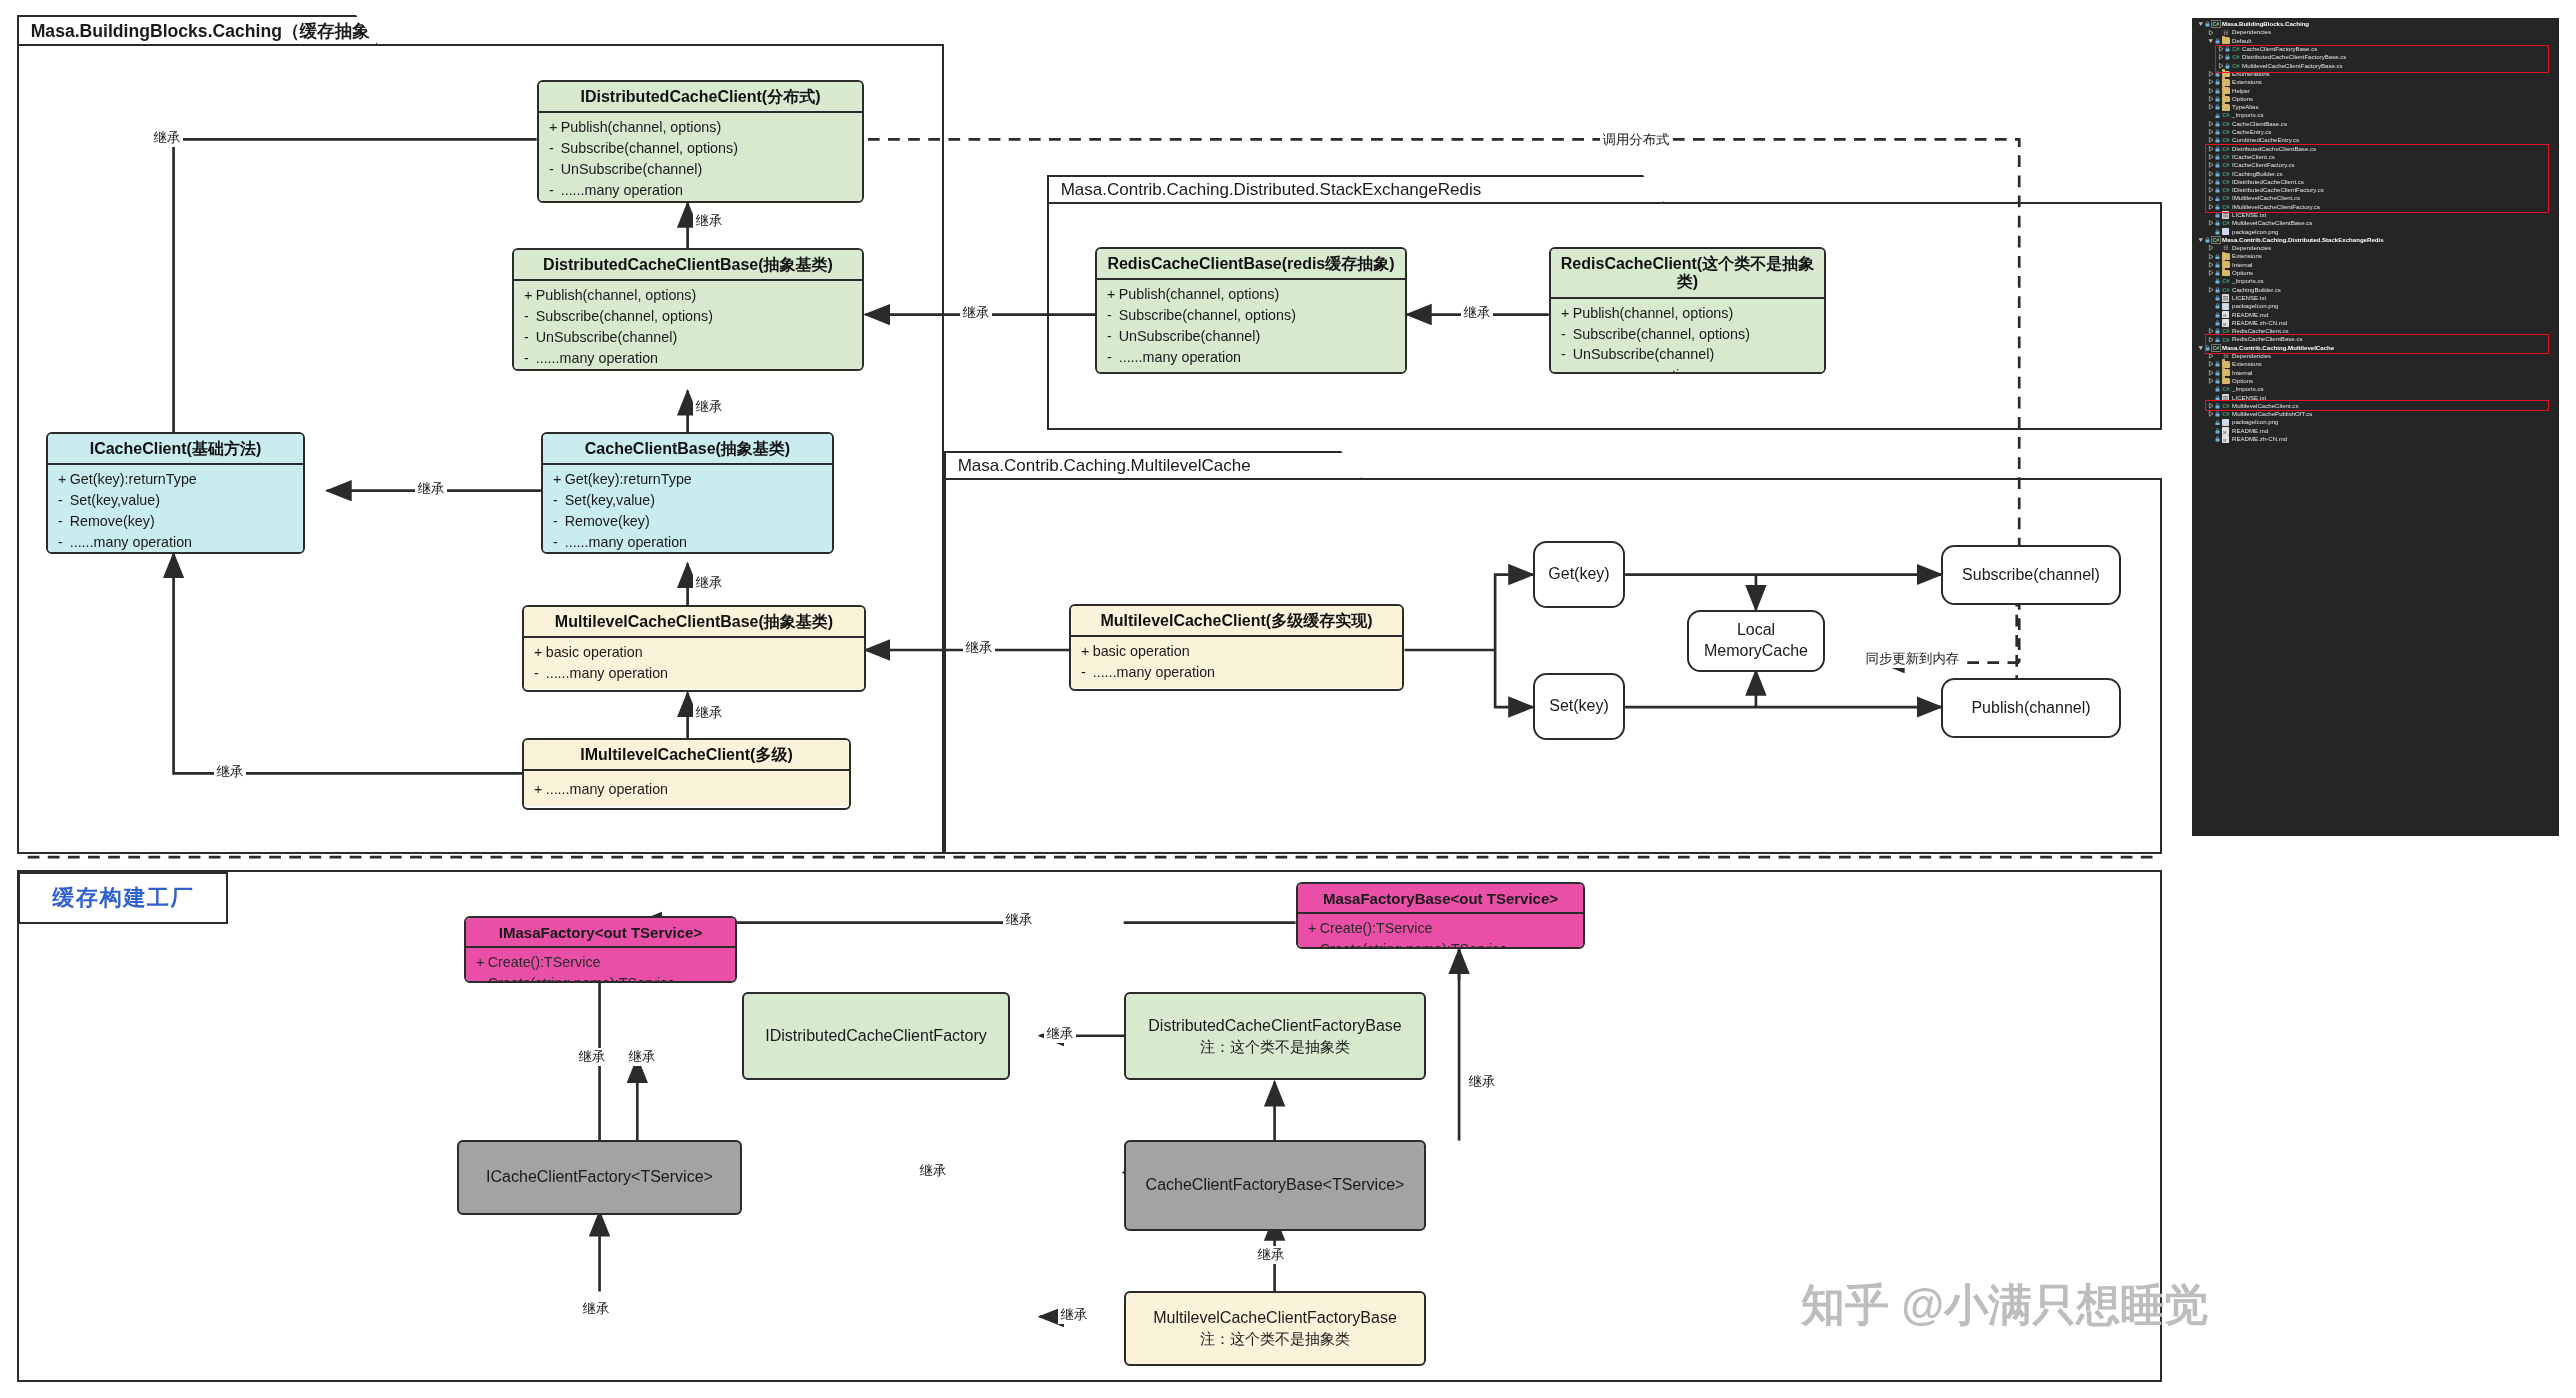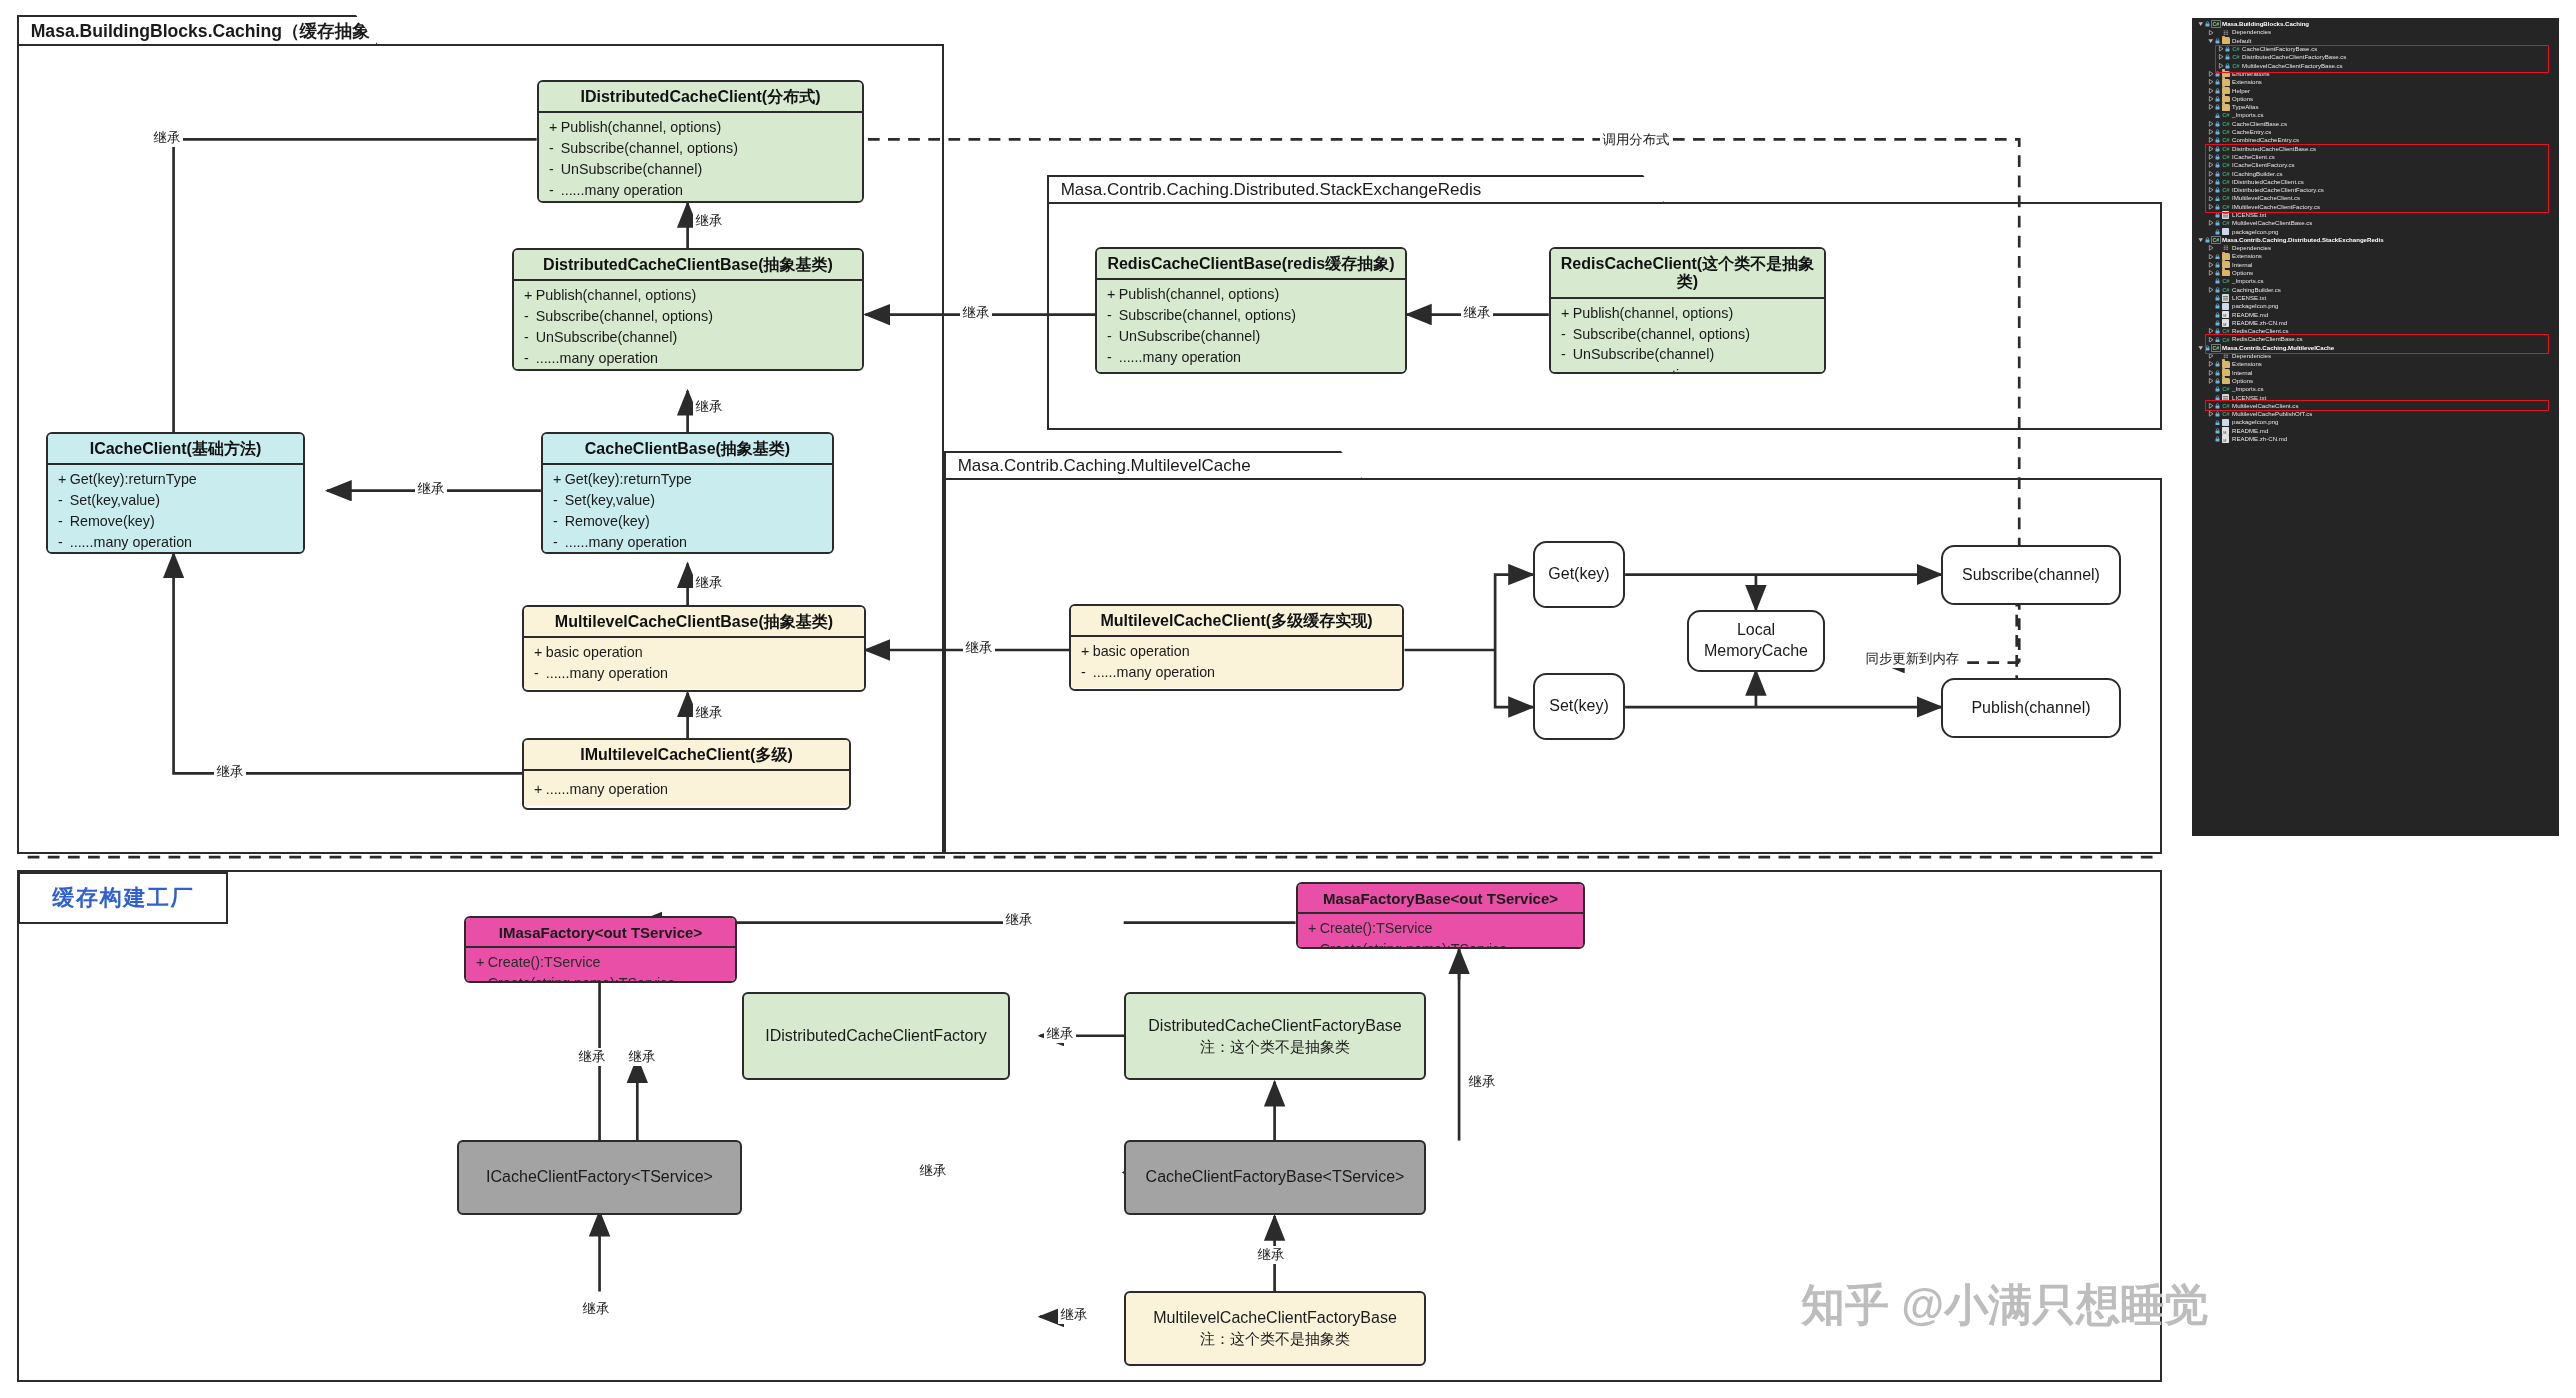--- a/index.html
+++ b/index.html
@@ -289,21 +289,21 @@
   <div class="node fill-green" style="left:742px;top:992px;width:268px;height:88px;">
     <span>IDistributedCacheClientFactory</span>
   </div>
   <div class="node fill-green" style="left:1124px;top:992px;width:302px;height:88px;flex-direction:column;">
     <span>DistributedCacheClientFactoryBase</span>
     <span class="sub">注：这个类不是抽象类</span>
   </div>
   <div class="node fill-cyan" style="left:457px;top:1140px;width:285px;height:75px;">
     <span>ICacheClientFactory&lt;TService&gt;</span>
   </div>
-  <div class="node fill-cyan" style="left:1124px;top:1140px;width:302px;height:75px;">
+  <div class="node fill-cyan" style="left:1124px;top:1140px;width:302px;height:91px;">
     <span>CacheClientFactoryBase&lt;TService&gt;</span>
   </div>
   <div class="node fill-cream" style="left:1124px;top:1291px;width:302px;height:75px;flex-direction:column;">
     <span>MultilevelCacheClientFactoryBase</span>
     <span class="sub">注：这个类不是抽象类</span>
   </div>
 
   <div class="elabel" style="left:151px;top:129px;">继承</div>
   <div class="elabel" style="left:693px;top:212px;">继承</div>
   <div class="elabel" style="left:693px;top:398px;">继承</div>

